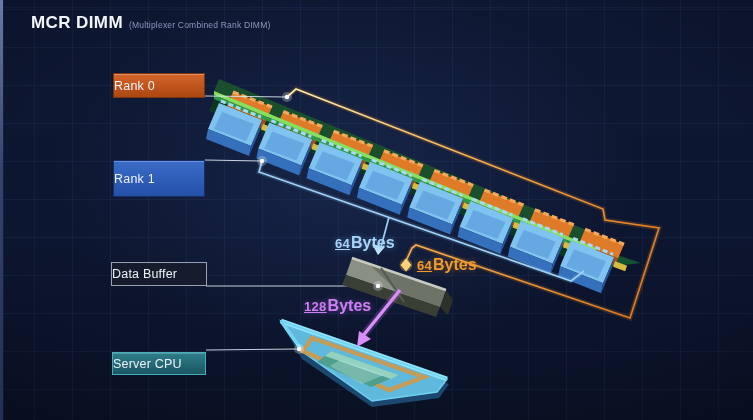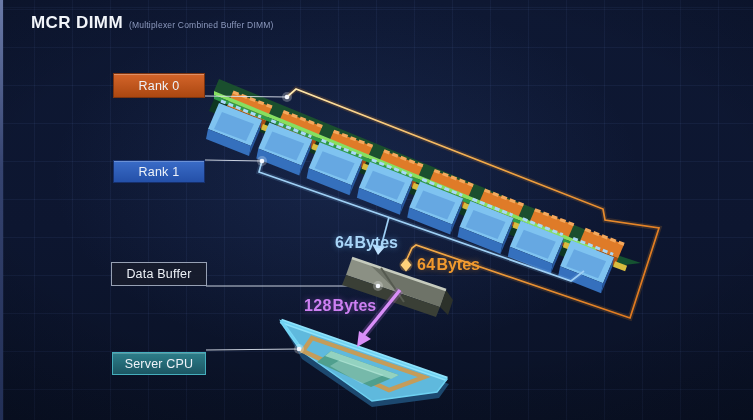--- a/index.html
+++ b/index.html
@@ -18,36 +18,36 @@
   .vignette{position:absolute;inset:0;
     background:radial-gradient(ellipse 90% 80% at 50% 45%,transparent 55%,rgba(2,4,12,.38) 100%);}
   .edge-strip{position:absolute;left:0;top:0;width:3px;height:100%;
     background:linear-gradient(180deg,#6a7aa8,#35436f 40%,#222f56);}
   svg.diagram{position:absolute;left:0;top:0;}
 
   .title-wrap{position:absolute;left:31px;top:13px;white-space:nowrap;}
   .title-main{display:inline;font-size:17px;font-weight:800;letter-spacing:.4px;color:#f2f5fa;margin:0;text-align:right;}
   .title-sub{display:inline;font-size:8.5px;color:#8c99bd;margin-left:6px;letter-spacing:.2px;}
 
-  .tag{position:absolute;display:flex;align-items:center;justify-content:center;
+  .tag{position:absolute;display:flex;align-items:center;
     color:#eef2f8;font-size:12.5px;letter-spacing:.2px;box-sizing:border-box;}
   .tag-rank0{left:113px;top:73px;width:92px;height:25px;
     background:linear-gradient(180deg,#d4652a,#ab4711);border:1px solid #7c globally;}
   .tag-rank0{border:1px solid #7c3410;box-shadow:inset 0 1px 0 rgba(255,255,255,.28);}
-  .tag-rank1{left:113px;top:160px;width:92px;height:23px;
+  .tag-rank1{left:113px;top:160px;width:92px;height:37px;
     background:linear-gradient(180deg,#3a6cc8,#2450a8);border:1px solid #162f6b;
     box-shadow:inset 0 1px 0 rgba(255,255,255,.25);}
   .tag-buffer{left:111px;top:262px;width:96px;height:24px;
     background:rgba(24,29,44,.88);border:1px solid #97a1b4;}
   .tag-cpu{left:112px;top:352px;width:94px;height:23px;
     background:linear-gradient(180deg,#2d7e8a,#1c5663);border:1px solid #45aebd;
     box-shadow:inset 0 1px 0 rgba(255,255,255,.2);}
 
   .bytes{position:absolute;white-space:nowrap;}
-  .bytes .val{font-size:16px;font-weight:800;letter-spacing:.3px;}
+  .bytes .val{font-size:13px;font-weight:800;letter-spacing:.3px;text-decoration:underline;}
   .bytes .unit{font-size:16px;font-weight:700;margin-left:1px;}
   .bytes-blue{left:335px;top:234px;color:#a9d6f8;text-shadow:0 0 6px rgba(120,190,255,.45);}
   .bytes-orange{left:417px;top:256px;color:#f19a2e;text-shadow:0 0 6px rgba(255,160,40,.45);}
   .bytes-purple{left:304px;top:297px;color:#cd80f2;text-shadow:0 0 6px rgba(200,110,255,.45);}
 </style>
 </head>
 <body>
 
 <div class="stage">
   <div class="glowbg"></div>
@@ -170,21 +170,21 @@
       <circle cx="262" cy="161" r="5" fill="#ffffff" opacity="0.25"></circle>
       <circle cx="262" cy="161" r="2.3" fill="#f5f8ff"></circle>
       <circle cx="378" cy="286" r="5" fill="#ffffff" opacity="0.25"></circle>
       <circle cx="378" cy="286" r="2.3" fill="#f5f8ff"></circle>
       <circle cx="299" cy="349" r="5" fill="#ffffff" opacity="0.25"></circle>
       <circle cx="299" cy="349" r="2.3" fill="#f5f8ff"></circle>
     </g>
   </svg>
 
   <div class="title-wrap">
-    <h1 class="title-main">MCR DIMM</h1><span class="title-sub">(Multiplexer Combined Buffer DIMM)</span>
+    <h1 class="title-main">MCR DIMM</h1><span class="title-sub">(Multiplexer Combined Rank DIMM)</span>
   </div>
 
   <div class="tag tag-rank0">
     <span>Rank 0</span>
   </div>
   <div class="tag tag-rank1">
     <span>Rank 1</span>
   </div>
   <div class="tag tag-cpu">
     <span>Server CPU</span>

